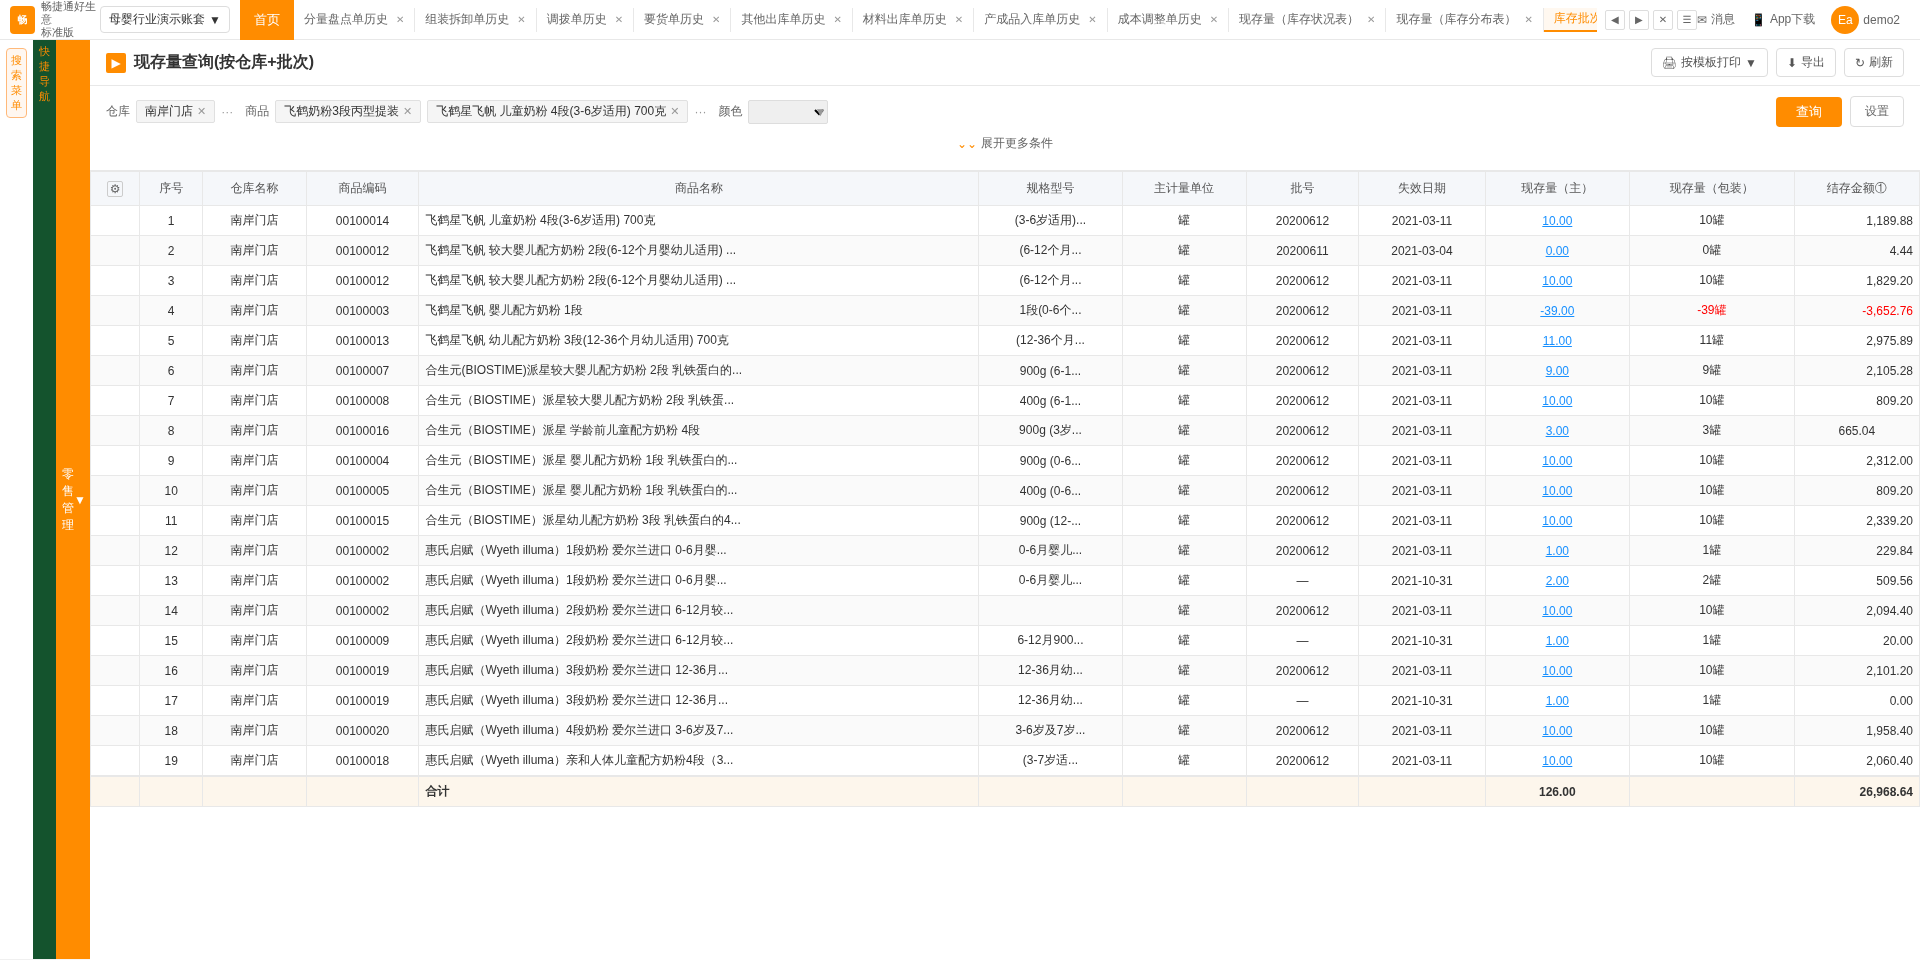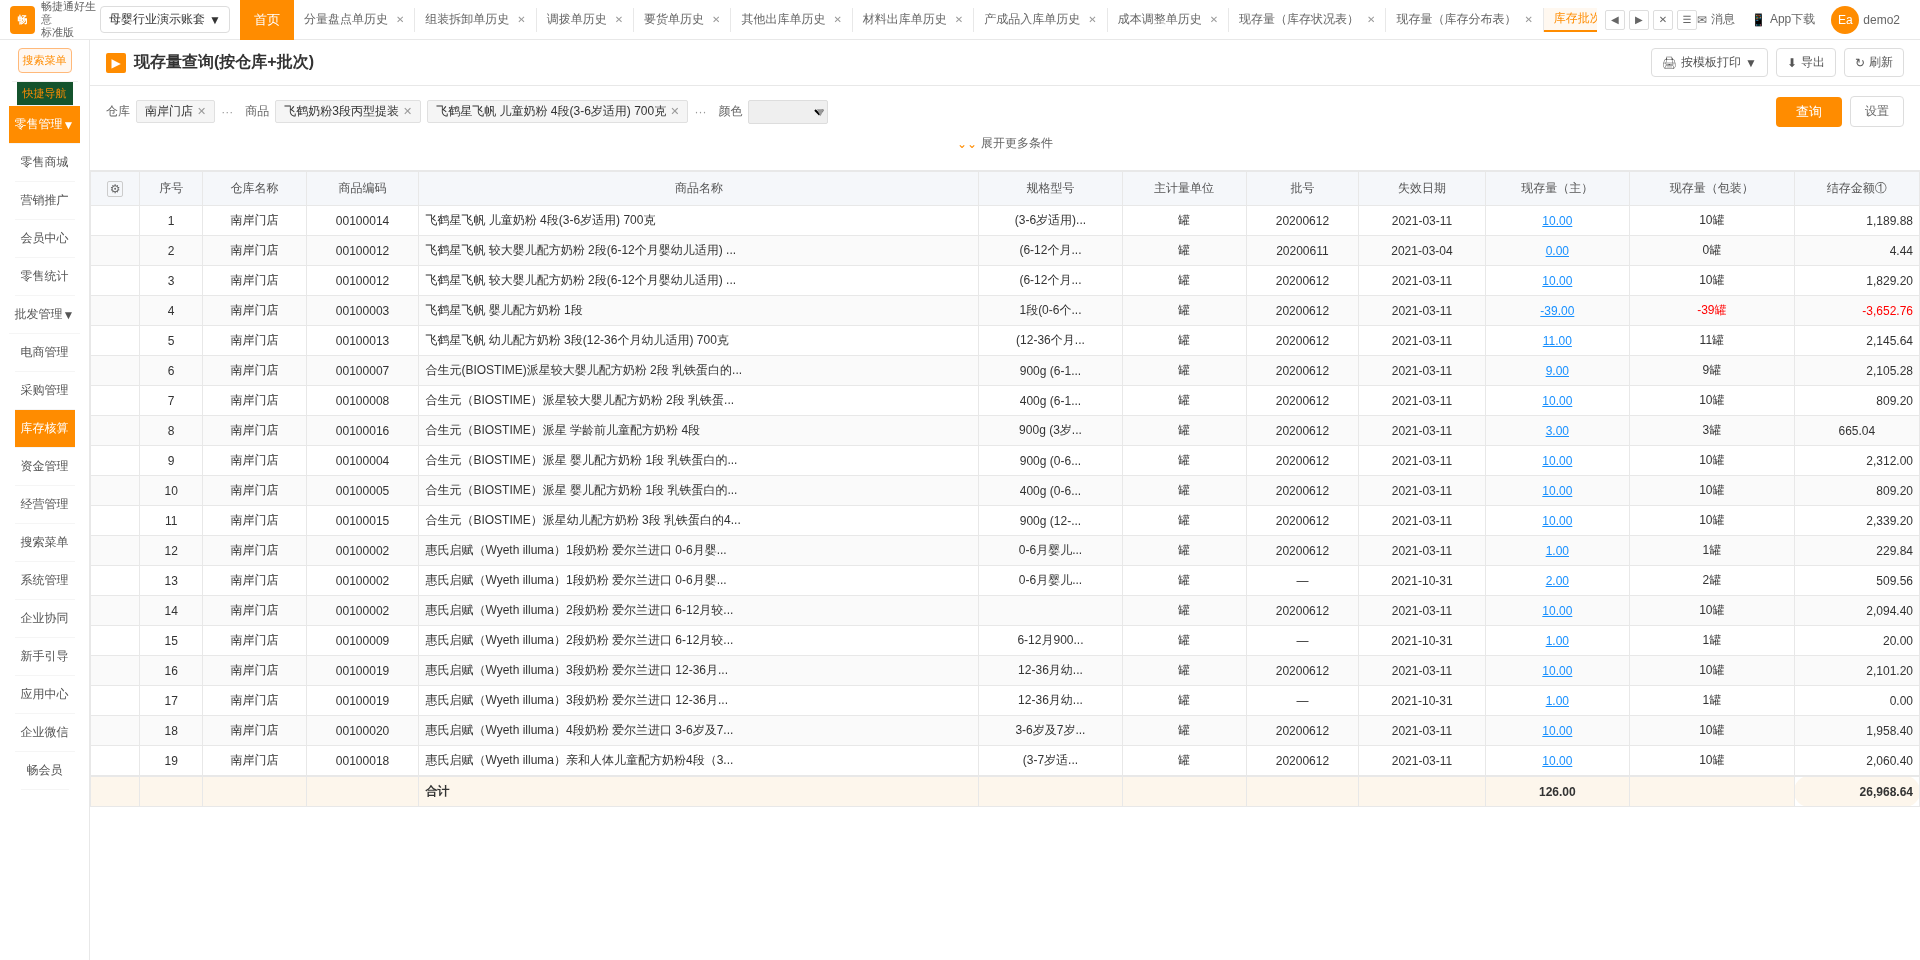--- a/index.html
+++ b/index.html
@@ -17,21 +17,21 @@
     .tab-item .close-btn { color: #999; font-size: 10px; margin-left: 4px; }
     .tab-home { color: #fff; background: #ff8c00; padding: 0 14px; height: 40px; display: flex; align-items: center; font-size: 13px; }
     .top-right { display: flex; align-items: center; gap: 16px; margin-left: auto; padding-right: 10px; }
     .top-right-item { display: flex; align-items: center; gap: 4px; font-size: 12px; color: #666; cursor: pointer; }
     .tab-nav-btn { width: 20px; height: 20px; border: 1px solid #ddd; border-radius: 2px; display: flex; align-items: center; justify-content: center; cursor: pointer; color: #666; font-size: 10px; }
 
     
     .main-layout { display: flex; flex: 1; overflow: hidden; }
 
     
-    .sidebar { width: 90px; background: #fff; border-right: 1px solid #e8e8e8; display: flex; flex-direction: column; flex-shrink: 0; align-items: center; }
+    .sidebar { width: 90px; background: #fff; border-right: 1px solid #e8e8e8; display: flex; flex-direction: row; flex-shrink: 0; }
     .sidebar-search { padding: 8px 6px; border-bottom: 1px solid #f0f0f0; }
     .sidebar-search-btn { width: 100%; background: #fff7f0; border: 1px solid #ffb97a; border-radius: 4px; padding: 4px; color: #ff8c00; font-size: 11px; cursor: pointer; text-align: center; }
     .sidebar-nav-label { font-size: 11px; color: #ff8c00; background: #14532d; padding: 4px 6px; border-bottom: 1px solid #f0f0f0; cursor: pointer; text-align: center; }
     .sidebar-item { padding: 10px 6px; text-align: center; font-size: 12px; color: #555; cursor: pointer; border-bottom: 1px solid #f5f5f5; }
     .sidebar-item-with-arrow { display: flex; align-items: center; justify-content: space-between; padding: 10px 6px; font-size: 12px; color: #555; cursor: pointer; border-bottom: 1px solid #f5f5f5; }
     .sidebar-item-with-arrow.active { background: #ff8c00; color: #fff; }
 
     
     .content-area { flex: 1; display: flex; flex-direction: column; overflow: hidden; padding: 0; }
 
@@ -349,21 +349,21 @@
     <td>5</td>
     <td>南岸门店</td>
     <td>00100013</td>
     <td style="text-align:left;">飞鹤星飞帆 幼儿配方奶粉 3段(12-36个月幼儿适用) 700克</td>
     <td>(12-36个月...</td>
     <td>罐</td>
     <td>20200612</td>
     <td>2021-03-11</td>
     <td class="underline">11.00</td>
     <td class="">11罐</td>
-    <td class="" style="text-align:right;">2,145.64</td>
+    <td class="" style="text-align:right;">2,975.89</td>
   </tr>
             <tr>
     <td></td>
     <td>6</td>
     <td>南岸门店</td>
     <td>00100007</td>
     <td style="text-align:left;">合生元(BIOSTIME)派星较大婴儿配方奶粉 2段 乳铁蛋白的...</td>
     <td>900g (6-1...</td>
     <td>罐</td>
     <td>20200612</td>
@@ -559,20 +559,20 @@
   <td></td>
   <td></td>
   <td></td>
   <td style="text-align:left;">合计</td>
   <td></td>
   <td></td>
   <td></td>
   <td></td>
   <td>126.00</td>
   <td></td>
-  <td style="text-align:right;border-radius:15px;">26,968.64</td>
+  <td style="text-align:right;">26,968.64</td>
 </tr>
           </tbody>
       </table>
     </div>
 
   </div>
 </div>
 
 </body></html>

